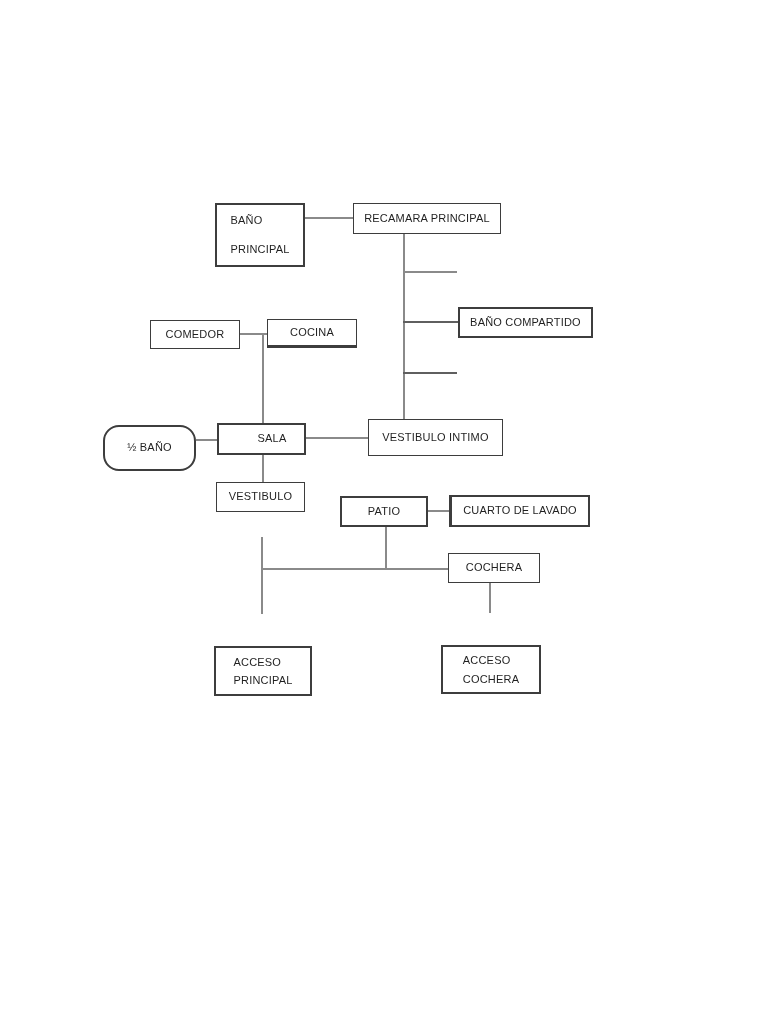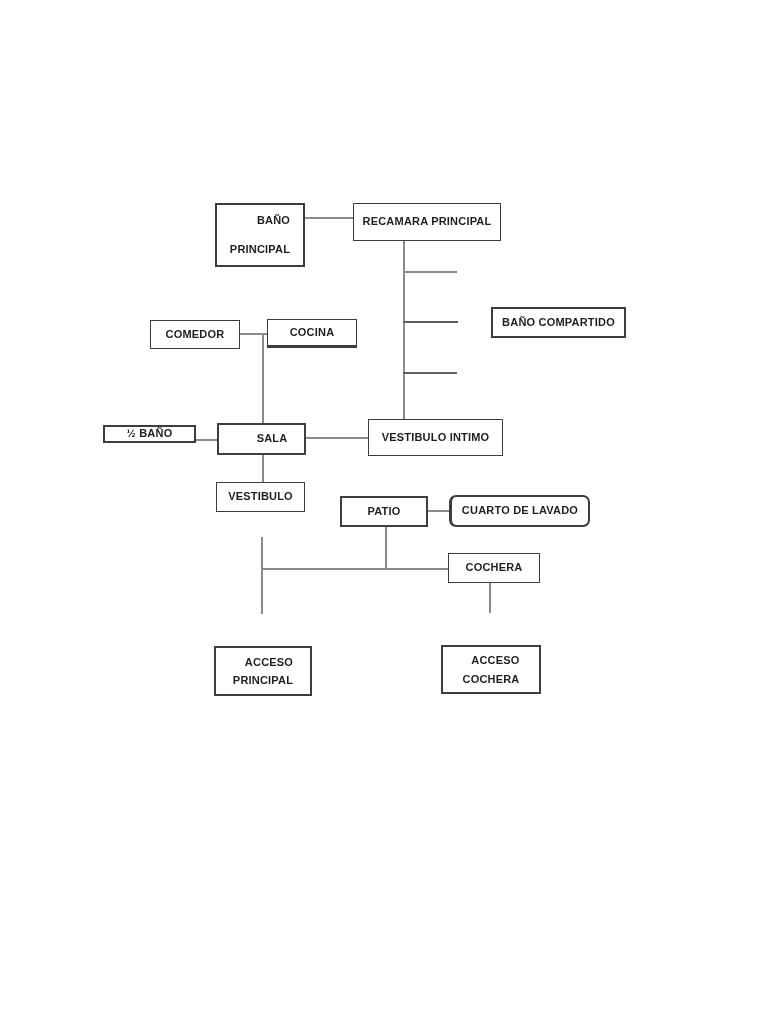--- a/index.html
+++ b/index.html
@@ -16,33 +16,32 @@
     overflow: hidden;
   }
   .node {
     position: absolute;
     box-sizing: border-box;
     border: 1.5px solid #3d3d3d;
     background: #ffffff;
     display: flex;
     align-items: center;
     justify-content: center;
-    text-align: right;
+    text-align: left;
     font-size: 11px;
     line-height: 1.25;
     letter-spacing: 0.2px;
     color: #1f1f1f;
     white-space: pre-line;
     z-index: 2;
-    font-weight: bold;
   }
   .bw2  { border-width: 2px; }
   .bw25 { border-width: 2.5px; }
   .bb3  { border-bottom-width: 3px; }
-  .bl3  { border-left-width: 3px; border-radius: 7px; }
+  .bl3  { border-left-width: 3px; }
   .gap-wide  { line-height: 2.6; }
   .gap-two   { line-height: 1.65; margin-top: 32px; }
   .edge {
     position: absolute;
     background: #8a8a8a;
     z-index: 1;
   }
   .edge.h { height: 1.6px; }
   .edge.v { width: 1.6px; }
   .edge.dark { background: #5f5f5f; }
@@ -64,31 +63,31 @@
   <div class="edge v" style="left:262px; top:455px; height:52px;"></div>
   <div class="edge v" style="left:261px; top:537px; height:77px;"></div>
   <div class="edge h" style="left:261px; top:568px; width:187px;"></div>
   <div class="edge v" style="left:385px; top:527px; height:42px;"></div>
   <div class="edge h" style="left:428px; top:510px; width:21px;"></div>
   <div class="edge v" style="left:489px; top:583px; height:30px;"></div>
 
   <div class="node bw2 gap-wide" style="left:215px; top:203px; width:90px; height:64px;">BAÑO
 PRINCIPAL</div>
 
-  <div class="node" style="left:353px; top:203px; width:148px; height:38px;">RECAMARA PRINCIPAL</div>
+  <div class="node" style="left:353px; top:203px; width:148px; height:31px;">RECAMARA PRINCIPAL</div>
 
 
-  <div class="node bw2" style="left:458px; top:307px; width:135px; height:31px;margin-left:33px;">BAÑO COMPARTIDO</div>
+  <div class="node bw2" style="left:458px; top:307px; width:135px; height:31px;">BAÑO COMPARTIDO</div>
 
 
   <div class="node" style="left:150px; top:320px; width:90px; height:29px;">COMEDOR</div>
 
   <div class="node bb3" style="left:267px; top:319px; width:90px; height:29px;">COCINA</div>
 
-  <div class="node bw25" style="left:103px; top:425px; width:93px; height:18px;">½ BAÑO</div>
+  <div class="node bw25" style="left:103px; top:425px; width:93px; height:46px;border-radius:16px;">½ BAÑO</div>
 
   <div class="node bw25" style="left:217px; top:423px; width:89px; height:32px;padding-left:21px;">SALA</div>
 
   <div class="node" style="left:368px; top:419px; width:135px; height:37px;">VESTIBULO INTIMO</div>
 
   <div class="node" style="left:216px; top:482px; width:89px; height:30px;">VESTIBULO</div>
 
   <div class="node bw2" style="left:340px; top:496px; width:88px; height:31px;">PATIO</div>
 
   <div class="node bw2 bl3" style="left:449px; top:495px; width:141px; height:32px;">CUARTO DE LAVADO</div>

